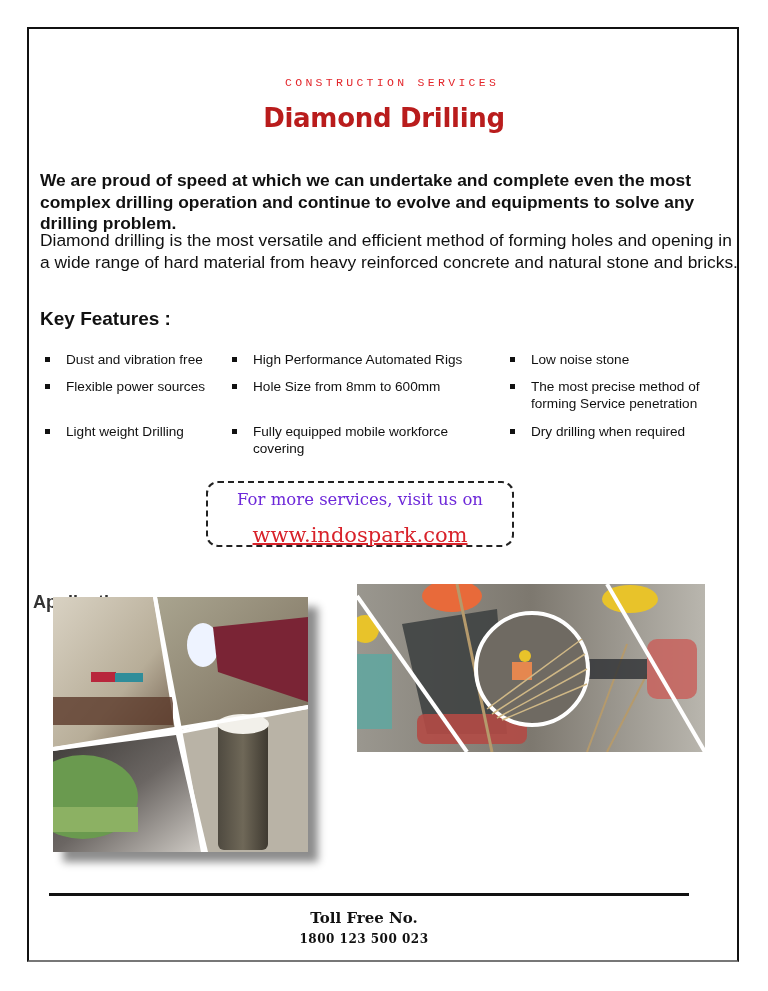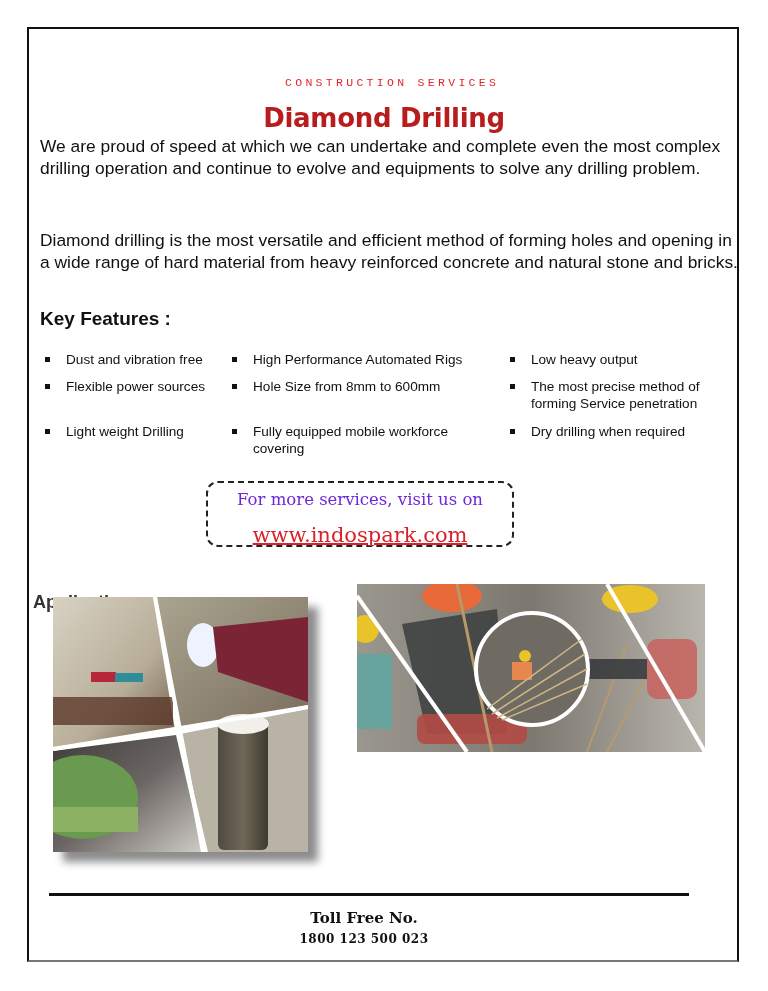--- a/index.html
+++ b/index.html
@@ -4,21 +4,21 @@
 <style>
   html, body { margin:0; padding:0; background:#ffffff; }
   body { width:768px; height:991px; position:relative; overflow:hidden; font-family:"Liberation Sans", sans-serif; color:#111; }
   .page { position:absolute; left:27px; top:27px; width:712px; height:935px; border-left:2px solid #111; border-top:2px solid #111; border-right:2px solid #111; border-bottom:2px solid #777; box-sizing:border-box; }
   .logo { position:absolute; left:282px; top:44px; width:185px; height:50px; }
   .logo-main { position:absolute; left:0; top:0; font-family:"Liberation Sans", sans-serif; font-weight:bold; font-size:27px; color:#e3262b; letter-spacing:0.5px; line-height:28px; white-space:nowrap; }
   .logo-main .drill { display:inline-block; width:11px; height:24px; background:repeating-linear-gradient(135deg,#e3262b 0 3px,#fff 3px 5px); vertical-align:-3px; margin-right:2px; border-radius:0 0 5px 5px; }
   .logo-sub { position:absolute; left:3px; top:32px; font-family:"Liberation Mono", monospace; font-size:11.5px; color:#e3262b; letter-spacing:3.3px; white-space:nowrap; }
   .title { position:absolute; left:0; width:768px; top:103px; text-align:center; font-family:"DejaVu Sans", sans-serif; font-weight:bold; font-size:26px; color:#b91c1c; letter-spacing:-0.3px; }
   .para { position:absolute; left:40px; width:700px; font-size:17.4px; line-height:21.5px; color:#111; }
-  .p1 { top:136px; }
+  .p1 { top:170px;font-weight:bold; }
   .p2 { top:230px; }
   .kf-title { position:absolute; left:40px; top:308px; font-weight:bold; font-size:19px; color:#111; }
   .feat { position:absolute; font-size:13.6px; line-height:17px; color:#111; }
   .feat .bul { position:absolute; left:0; top:6px; width:5px; height:5px; background:#111; }
   .feat .txt { position:absolute; left:21px; top:0; white-space:normal; }
   .promo { position:absolute; left:206px; top:481px; width:308px; height:66px; border:2px dashed #222; border-radius:12px; box-sizing:border-box; text-align:center; font-family:"DejaVu Serif", serif; }
   .promo .l1 { margin-top:7px; font-size:16.5px; color:#6d28d9; }
   .promo .l2 { margin-top:14px; font-size:21px; color:#d8222a; text-decoration:underline; text-decoration-thickness:2px; }
   .app-title { position:absolute; left:33px; top:592px; font-weight:bold; font-size:18px; color:#333; }
   .collage { position:absolute; left:53px; top:597px; width:255px; height:255px; box-shadow:10px 10px 8px rgba(0,0,0,0.45); overflow:hidden; background:#fff; }
@@ -47,21 +47,21 @@
 <div class="feat" style="left:45px;top:351px;width:190px;">
     <span class="bul"></span>
     <span class="txt">Dust and vibration free</span>
   </div>
 <div class="feat" style="left:232px;top:351px;width:270px;">
     <span class="bul"></span>
     <span class="txt">High Performance Automated Rigs</span>
   </div>
 <div class="feat" style="left:510px;top:351px;width:215px;">
     <span class="bul"></span>
-    <span class="txt">Low heavy output</span>
+    <span class="txt">Low noise stone</span>
   </div>
 
 <div class="feat" style="left:45px;top:378px;width:190px;">
     <span class="bul"></span>
     <span class="txt" style="width:170px;">Flexible power sources</span>
   </div>
 <div class="feat" style="left:232px;top:378px;width:270px;">
     <span class="bul"></span>
     <span class="txt">Hole Size from 8mm to 600mm</span>
   </div>

